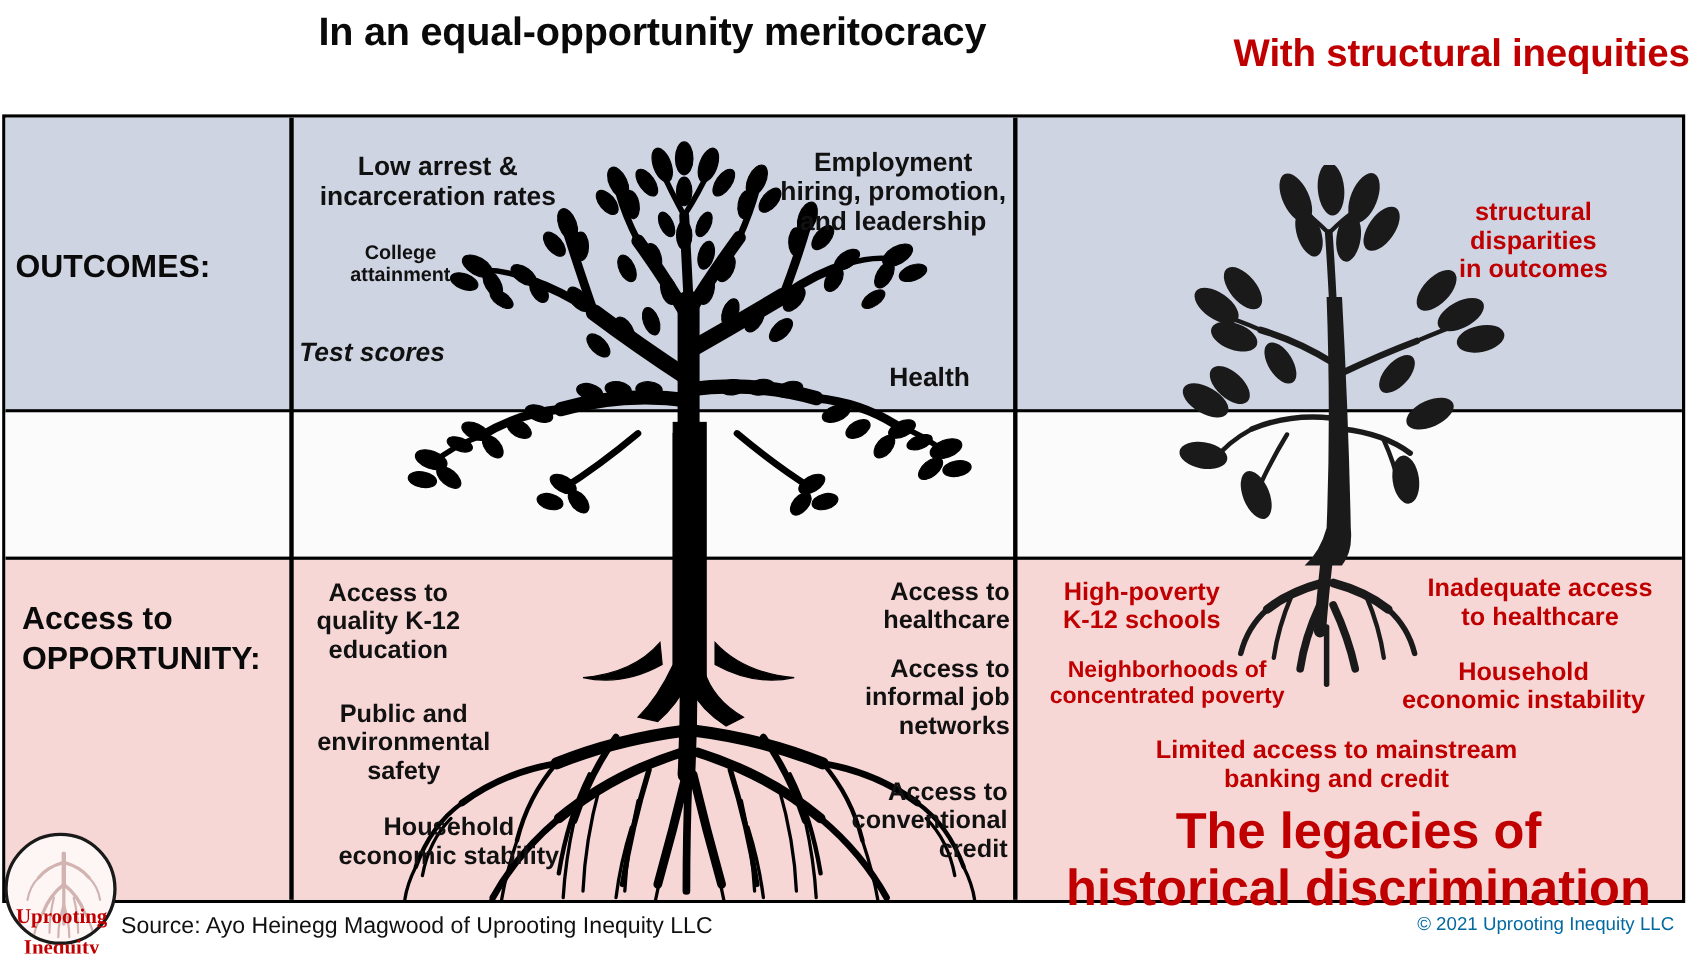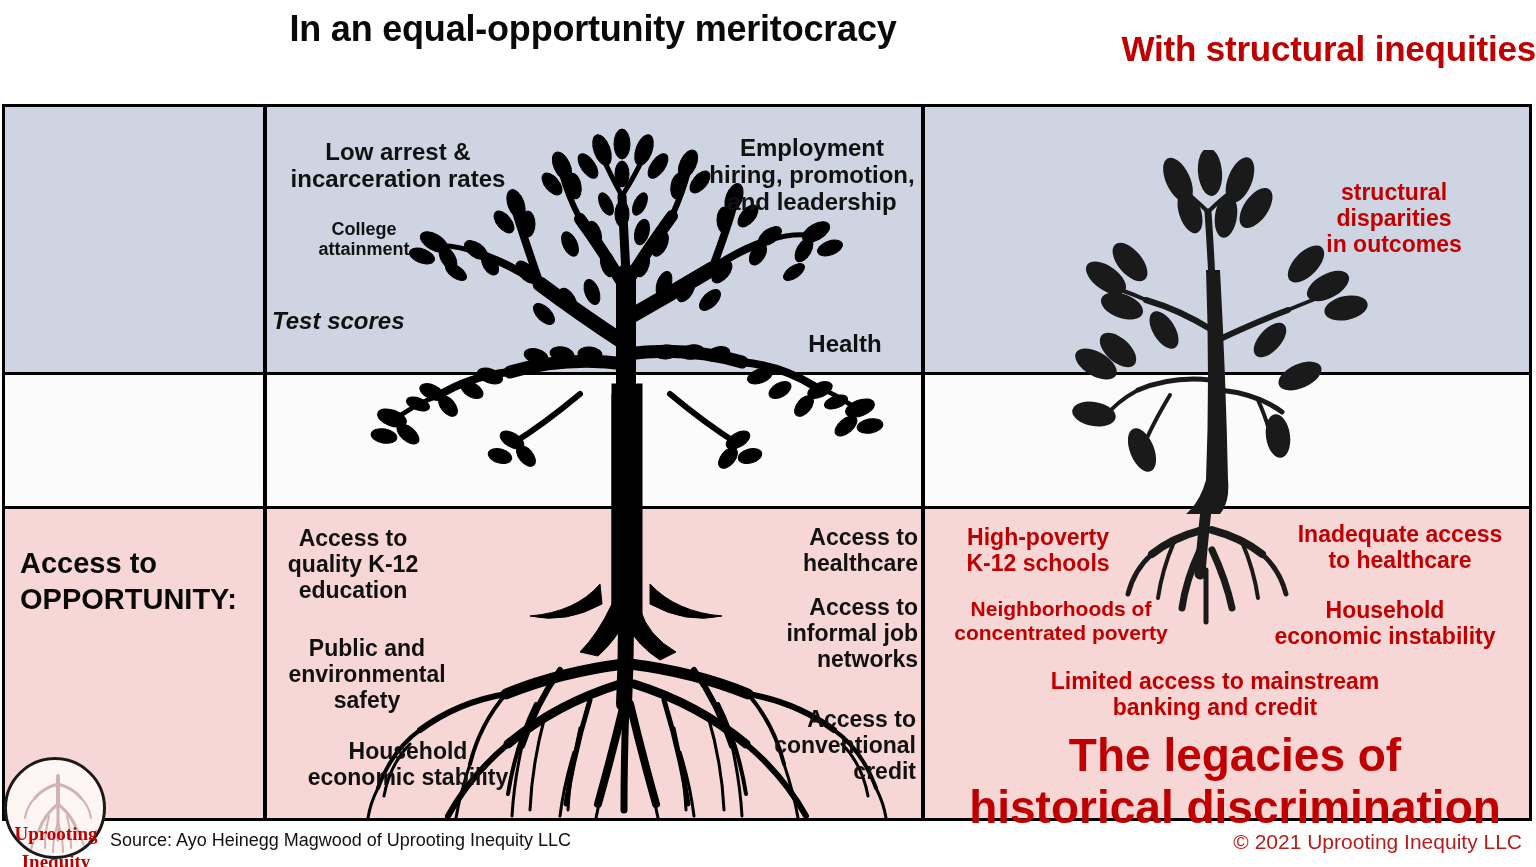--- a/index.html
+++ b/index.html
@@ -123,28 +123,28 @@
   
   .footer {
     position: absolute;
     left: 0; top: 821px;
     width: 1536px; height: 46px;
     background: #ffffff;
   }
   .footer-src {
     position: absolute;
     left: 110px; top: 9px;
-    font-size: 18px;
+    font-size: 21px;
     color: #111;
   }
   .footer-cp {
     position: absolute;
     right: 14px; top: 9px;
-    font-size: 21px;
-    color: #b91c1c;
+    font-size: 17px;
+    color: #0369a1;
   }
 
   
   .logo {
     position: absolute;
     left: 4px; top: 757px;
     width: 106px; height: 106px;
     z-index: 20;
   }
   .logo-circle {
@@ -184,20 +184,21 @@
   <div class="grid">
 
     <div class="row-outcomes"></div>
     <div class="row-middle"></div>
     <div class="row-access"></div>
 
     <div class="vline c1"></div>
     <div class="vline c2"></div>
   </div>
 
+  <div class="row-label outcomes">OUTCOMES:</div>
   <div class="row-label access" style="white-space: pre-line;">Access to
 OPPORTUNITY:</div>
 
   <svg class="art" id="big-tree" viewBox="0 0 600 717">
     <g fill="#000000" stroke="#000000">
 
       <path d="M282 290 L282 500 Q268 530 250 548 L268 552 Q286 536 296 515 L296 290 Z"></path>
       <path d="M296 285 L296 520 Q308 542 330 556 L346 548 Q318 532 310 505 L310 285 Z"></path>
       <rect x="282" y="280" width="30" height="240"></rect>
 

